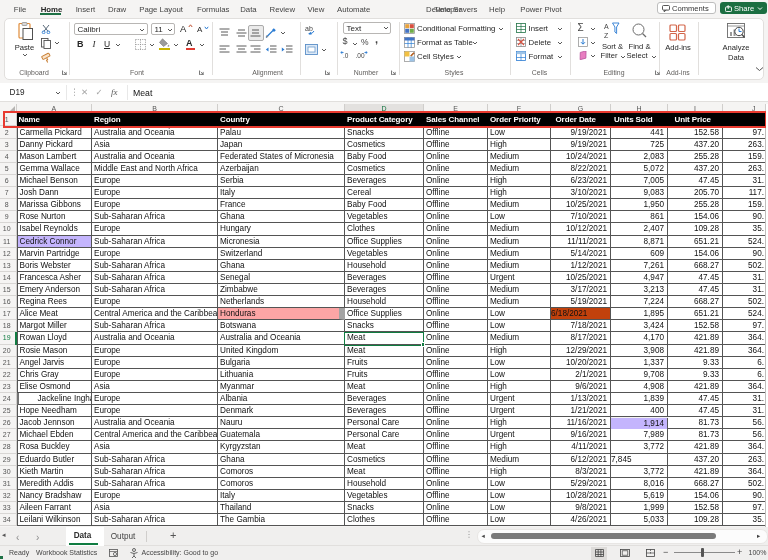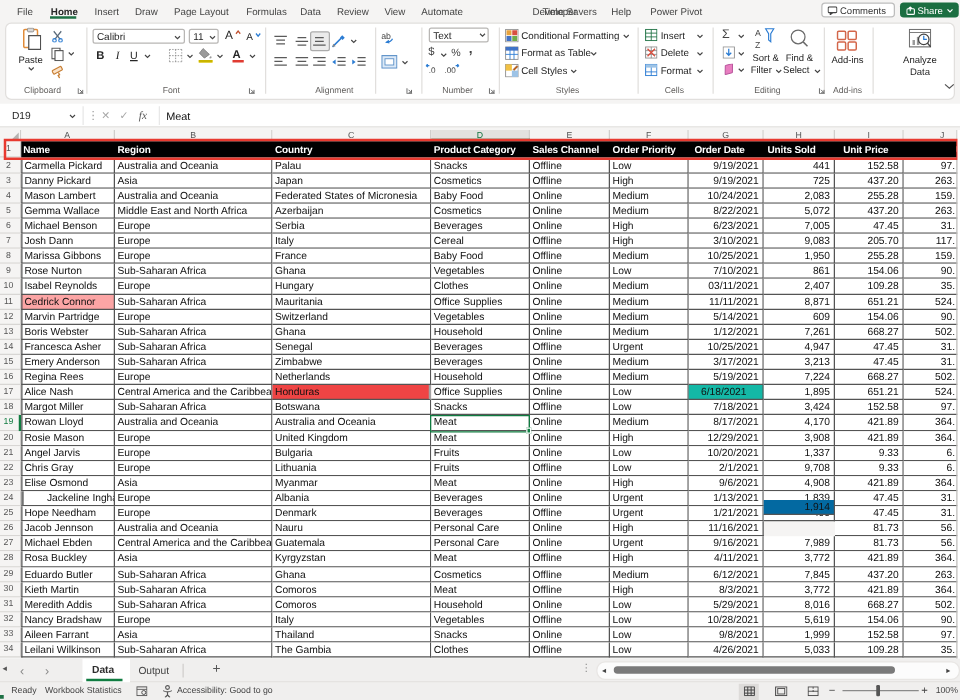--- a/index.html
+++ b/index.html
@@ -597,28 +597,28 @@
 <div class="cell" style="left:611px;top:211.305px;width:57px;height:12.115px;line-height:12.115px;background:#fff;border-bottom:1px solid #545454;border-right:1px solid #545454;padding-right:3px;text-align:right;">861</div>
 <div class="cell" style="left:668px;top:211.305px;width:55px;height:12.115px;line-height:12.115px;background:#fff;border-bottom:1px solid #545454;border-right:1px solid #545454;padding-right:3px;text-align:right;">154.06</div>
 <div class="cell" style="left:723px;top:211.305px;width:42.5px;height:12.115px;line-height:12.115px;background:#fff;border-bottom:1px solid #545454;padding-right:1.5px;text-align:right;">90.</div>
 <div class="ab" style="left:0px;top:223.42000000000002px;width:16.5px;height:12.115px;background:#f5f4f3;border-right:1px solid #d0cecc;border-bottom:1px solid #d8d6d4;font-size:7px;color:#555;text-align:center;line-height:12.115px;padding-right:2px">10</div>
 <div class="cell" style="left:16.5px;top:223.42000000000002px;width:75.5px;height:12.115px;line-height:12.115px;background:#fff;border-bottom:1px solid #545454;border-right:1px solid #545454;border-left:1px solid #545454;padding-left:2px;">Isabel Reynolds</div>
 <div class="cell" style="left:92px;top:223.42000000000002px;width:126px;height:12.115px;line-height:12.115px;background:#fff;border-bottom:1px solid #545454;border-right:1px solid #545454;padding-left:2px;">Europe</div>
 <div class="cell" style="left:218px;top:223.42000000000002px;width:127px;height:12.115px;line-height:12.115px;background:#fff;border-bottom:1px solid #545454;border-right:1px solid #545454;padding-left:2px;">Hungary</div>
 <div class="cell" style="left:345px;top:223.42000000000002px;width:79px;height:12.115px;line-height:12.115px;background:#fff;border-bottom:1px solid #545454;border-right:1px solid #545454;padding-left:2px;">Clothes</div>
 <div class="cell" style="left:424px;top:223.42000000000002px;width:64px;height:12.115px;line-height:12.115px;background:#fff;border-bottom:1px solid #545454;border-right:1px solid #545454;padding-left:2px;">Online</div>
 <div class="cell" style="left:488px;top:223.42000000000002px;width:63px;height:12.115px;line-height:12.115px;background:#fff;border-bottom:1px solid #545454;border-right:1px solid #545454;padding-left:2px;">Medium</div>
-<div class="cell" style="left:551px;top:223.42000000000002px;width:60px;height:12.115px;line-height:12.115px;background:#fff;border-bottom:1px solid #545454;border-right:1px solid #545454;padding-right:3px;text-align:right;">03/11/2021</div>
+<div class="cell" style="left:551px;top:223.42000000000002px;width:60px;height:12.115px;line-height:12.115px;background:#fff;border-bottom:1px solid #545454;border-right:1px solid #545454;padding-right:3px;text-align:right;">10/12/2021</div>
 <div class="cell" style="left:611px;top:223.42000000000002px;width:57px;height:12.115px;line-height:12.115px;background:#fff;border-bottom:1px solid #545454;border-right:1px solid #545454;padding-right:3px;text-align:right;">2,407</div>
 <div class="cell" style="left:668px;top:223.42000000000002px;width:55px;height:12.115px;line-height:12.115px;background:#fff;border-bottom:1px solid #545454;border-right:1px solid #545454;padding-right:3px;text-align:right;">109.28</div>
 <div class="cell" style="left:723px;top:223.42000000000002px;width:42.5px;height:12.115px;line-height:12.115px;background:#fff;border-bottom:1px solid #545454;padding-right:1.5px;text-align:right;">35.</div>
 <div class="ab" style="left:0px;top:235.535px;width:16.5px;height:12.115px;background:#f5f4f3;border-right:1px solid #d0cecc;border-bottom:1px solid #d8d6d4;font-size:7px;color:#555;text-align:center;line-height:12.115px;padding-right:2px">11</div>
-<div class="cell" style="left:16.5px;top:235.535px;width:75.5px;height:12.115px;line-height:12.115px;background:#fca5a5;border-bottom:1px solid #545454;border-right:1px solid #545454;border-left:1px solid #545454;padding-left:2px;">Cedrick Connor</div>
+<div class="cell" style="left:16.5px;top:235.535px;width:75.5px;height:12.115px;line-height:12.115px;background:#c4b5fd;border-bottom:1px solid #545454;border-right:1px solid #545454;border-left:1px solid #545454;padding-left:2px;">Cedrick Connor</div>
 <div class="cell" style="left:92px;top:235.535px;width:126px;height:12.115px;line-height:12.115px;background:#fff;border-bottom:1px solid #545454;border-right:1px solid #545454;padding-left:2px;">Sub-Saharan Africa</div>
-<div class="cell" style="left:218px;top:235.535px;width:127px;height:12.115px;line-height:12.115px;background:#fff;border-bottom:1px solid #545454;border-right:1px solid #545454;padding-left:2px;">Mauritania</div>
+<div class="cell" style="left:218px;top:235.535px;width:127px;height:12.115px;line-height:12.115px;background:#fff;border-bottom:1px solid #545454;border-right:1px solid #545454;padding-left:2px;">Micronesia</div>
 <div class="cell" style="left:345px;top:235.535px;width:79px;height:12.115px;line-height:12.115px;background:#fff;border-bottom:1px solid #545454;border-right:1px solid #545454;padding-left:2px;">Office Supplies</div>
 <div class="cell" style="left:424px;top:235.535px;width:64px;height:12.115px;line-height:12.115px;background:#fff;border-bottom:1px solid #545454;border-right:1px solid #545454;padding-left:2px;">Online</div>
 <div class="cell" style="left:488px;top:235.535px;width:63px;height:12.115px;line-height:12.115px;background:#fff;border-bottom:1px solid #545454;border-right:1px solid #545454;padding-left:2px;">Medium</div>
 <div class="cell" style="left:551px;top:235.535px;width:60px;height:12.115px;line-height:12.115px;background:#fff;border-bottom:1px solid #545454;border-right:1px solid #545454;padding-right:3px;text-align:right;">11/11/2021</div>
 <div class="cell" style="left:611px;top:235.535px;width:57px;height:12.115px;line-height:12.115px;background:#fff;border-bottom:1px solid #545454;border-right:1px solid #545454;padding-right:3px;text-align:right;">8,871</div>
 <div class="cell" style="left:668px;top:235.535px;width:55px;height:12.115px;line-height:12.115px;background:#fff;border-bottom:1px solid #545454;border-right:1px solid #545454;padding-right:3px;text-align:right;">651.21</div>
 <div class="cell" style="left:723px;top:235.535px;width:42.5px;height:12.115px;line-height:12.115px;background:#fff;border-bottom:1px solid #545454;padding-right:1.5px;text-align:right;">524.</div>
 <div class="ab" style="left:0px;top:247.65px;width:16.5px;height:12.115px;background:#f5f4f3;border-right:1px solid #d0cecc;border-bottom:1px solid #d8d6d4;font-size:7px;color:#555;text-align:center;line-height:12.115px;padding-right:2px">12</div>
 <div class="cell" style="left:16.5px;top:247.65px;width:75.5px;height:12.115px;line-height:12.115px;background:#fff;border-bottom:1px solid #545454;border-right:1px solid #545454;border-left:1px solid #545454;padding-left:2px;">Marvin Partridge</div>
 <div class="cell" style="left:92px;top:247.65px;width:126px;height:12.115px;line-height:12.115px;background:#fff;border-bottom:1px solid #545454;border-right:1px solid #545454;padding-left:2px;">Europe</div>
@@ -668,27 +668,27 @@
 <div class="cell" style="left:92px;top:296.11px;width:126px;height:12.115px;line-height:12.115px;background:#fff;border-bottom:1px solid #545454;border-right:1px solid #545454;padding-left:2px;">Europe</div>
 <div class="cell" style="left:218px;top:296.11px;width:127px;height:12.115px;line-height:12.115px;background:#fff;border-bottom:1px solid #545454;border-right:1px solid #545454;padding-left:2px;">Netherlands</div>
 <div class="cell" style="left:345px;top:296.11px;width:79px;height:12.115px;line-height:12.115px;background:#fff;border-bottom:1px solid #545454;border-right:1px solid #545454;padding-left:2px;">Household</div>
 <div class="cell" style="left:424px;top:296.11px;width:64px;height:12.115px;line-height:12.115px;background:#fff;border-bottom:1px solid #545454;border-right:1px solid #545454;padding-left:2px;">Offline</div>
 <div class="cell" style="left:488px;top:296.11px;width:63px;height:12.115px;line-height:12.115px;background:#fff;border-bottom:1px solid #545454;border-right:1px solid #545454;padding-left:2px;">Medium</div>
 <div class="cell" style="left:551px;top:296.11px;width:60px;height:12.115px;line-height:12.115px;background:#fff;border-bottom:1px solid #545454;border-right:1px solid #545454;padding-right:3px;text-align:right;">5/19/2021</div>
 <div class="cell" style="left:611px;top:296.11px;width:57px;height:12.115px;line-height:12.115px;background:#fff;border-bottom:1px solid #545454;border-right:1px solid #545454;padding-right:3px;text-align:right;">7,224</div>
 <div class="cell" style="left:668px;top:296.11px;width:55px;height:12.115px;line-height:12.115px;background:#fff;border-bottom:1px solid #545454;border-right:1px solid #545454;padding-right:3px;text-align:right;">668.27</div>
 <div class="cell" style="left:723px;top:296.11px;width:42.5px;height:12.115px;line-height:12.115px;background:#fff;border-bottom:1px solid #545454;padding-right:1.5px;text-align:right;">502.</div>
 <div class="ab" style="left:0px;top:308.225px;width:16.5px;height:12.115px;background:#f5f4f3;border-right:1px solid #d0cecc;border-bottom:1px solid #d8d6d4;font-size:7px;color:#555;text-align:center;line-height:12.115px;padding-right:2px">17</div>
-<div class="cell" style="left:16.5px;top:308.225px;width:75.5px;height:12.115px;line-height:12.115px;background:#fff;border-bottom:1px solid #545454;border-right:1px solid #545454;border-left:1px solid #545454;padding-left:2px;">Alice Nash</div>
+<div class="cell" style="left:16.5px;top:308.225px;width:75.5px;height:12.115px;line-height:12.115px;background:#fff;border-bottom:1px solid #545454;border-right:1px solid #545454;border-left:1px solid #545454;padding-left:2px;">Alice Meat</div>
 <div class="cell" style="left:92px;top:308.225px;width:126px;height:12.115px;line-height:12.115px;background:#fff;border-bottom:1px solid #545454;border-right:1px solid #545454;padding-left:2px;">Central America and the Caribbean</div>
-<div class="cell" style="left:218px;top:308.225px;width:127px;height:12.115px;line-height:12.115px;background:#ef4444;border-bottom:1px solid #545454;border-right:2px solid #a3a3a3;padding-left:2px;">Honduras</div>
+<div class="cell" style="left:218px;top:308.225px;width:127px;height:12.115px;line-height:12.115px;background:#fca5a5;border-bottom:1px solid #545454;border-right:6px solid #a3a3a3;padding-left:2px;">Honduras</div>
 <div class="cell" style="left:345px;top:308.225px;width:79px;height:12.115px;line-height:12.115px;background:#fff;border-bottom:1px solid #545454;border-right:1px solid #545454;padding-left:2px;">Office Supplies</div>
 <div class="cell" style="left:424px;top:308.225px;width:64px;height:12.115px;line-height:12.115px;background:#fff;border-bottom:1px solid #545454;border-right:1px solid #545454;padding-left:2px;">Online</div>
 <div class="cell" style="left:488px;top:308.225px;width:63px;height:12.115px;line-height:12.115px;background:#fff;border-bottom:1px solid #545454;border-right:1px solid #545454;padding-left:2px;">Low</div>
-<div class="cell" style="left:551px;top:308.225px;width:60px;height:12.115px;line-height:12.115px;background:#14b8a6;border-bottom:1px solid #545454;border-right:1px solid #545454;padding-right:3px;text-align:center;">6/18/2021</div>
+<div class="cell" style="left:551px;top:308.225px;width:60px;height:12.115px;line-height:12.115px;background:#c2410c;border-bottom:1px solid #545454;border-right:1px solid #545454;padding-right:3px;text-align:left;">6/18/2021</div>
 <div class="cell" style="left:611px;top:308.225px;width:57px;height:12.115px;line-height:12.115px;background:#fff;border-bottom:1px solid #545454;border-right:1px solid #545454;padding-right:3px;text-align:right;">1,895</div>
 <div class="cell" style="left:668px;top:308.225px;width:55px;height:12.115px;line-height:12.115px;background:#fff;border-bottom:1px solid #545454;border-right:1px solid #545454;padding-right:3px;text-align:right;">651.21</div>
 <div class="cell" style="left:723px;top:308.225px;width:42.5px;height:12.115px;line-height:12.115px;background:#fff;border-bottom:1px solid #545454;padding-right:1.5px;text-align:right;">524.</div>
 <div class="ab" style="left:0px;top:320.34000000000003px;width:16.5px;height:12.115px;background:#f5f4f3;border-right:1px solid #d0cecc;border-bottom:1px solid #d8d6d4;font-size:7px;color:#555;text-align:center;line-height:12.115px;padding-right:2px">18</div>
 <div class="cell" style="left:16.5px;top:320.34000000000003px;width:75.5px;height:12.115px;line-height:12.115px;background:#fff;border-bottom:1px solid #545454;border-right:1px solid #545454;border-left:1px solid #545454;padding-left:2px;">Margot Miller</div>
 <div class="cell" style="left:92px;top:320.34000000000003px;width:126px;height:12.115px;line-height:12.115px;background:#fff;border-bottom:1px solid #545454;border-right:1px solid #545454;padding-left:2px;">Sub-Saharan Africa</div>
 <div class="cell" style="left:218px;top:320.34000000000003px;width:127px;height:12.115px;line-height:12.115px;background:#fff;border-bottom:1px solid #545454;border-right:1px solid #545454;padding-left:2px;">Botswana</div>
 <div class="cell" style="left:345px;top:320.34000000000003px;width:79px;height:12.115px;line-height:12.115px;background:#fff;border-bottom:1px solid #545454;border-right:1px solid #545454;padding-left:2px;">Snacks</div>
 <div class="cell" style="left:424px;top:320.34000000000003px;width:64px;height:12.115px;line-height:12.115px;background:#fff;border-bottom:1px solid #545454;border-right:1px solid #545454;padding-left:2px;">Offline</div>
 <div class="cell" style="left:488px;top:320.34000000000003px;width:63px;height:12.115px;line-height:12.115px;background:#fff;border-bottom:1px solid #545454;border-right:1px solid #545454;padding-left:2px;">Low</div>
@@ -775,21 +775,21 @@
 <div class="cell" style="left:668px;top:405.145px;width:55px;height:12.115px;line-height:12.115px;background:#fff;border-bottom:1px solid #545454;border-right:1px solid #545454;padding-right:3px;text-align:right;">47.45</div>
 <div class="cell" style="left:723px;top:405.145px;width:42.5px;height:12.115px;line-height:12.115px;background:#fff;border-bottom:1px solid #545454;padding-right:1.5px;text-align:right;">31.</div>
 <div class="ab" style="left:0px;top:417.26px;width:16.5px;height:12.115px;background:#f5f4f3;border-right:1px solid #d0cecc;border-bottom:1px solid #d8d6d4;font-size:7px;color:#555;text-align:center;line-height:12.115px;padding-right:2px">26</div>
 <div class="cell" style="left:16.5px;top:417.26px;width:75.5px;height:12.115px;line-height:12.115px;background:#fff;border-bottom:1px solid #545454;border-right:1px solid #545454;border-left:1px solid #545454;padding-left:2px;">Jacob Jennson</div>
 <div class="cell" style="left:92px;top:417.26px;width:126px;height:12.115px;line-height:12.115px;background:#fff;border-bottom:1px solid #545454;border-right:1px solid #545454;padding-left:2px;">Australia and Oceania</div>
 <div class="cell" style="left:218px;top:417.26px;width:127px;height:12.115px;line-height:12.115px;background:#fff;border-bottom:1px solid #545454;border-right:1px solid #545454;padding-left:2px;">Nauru</div>
 <div class="cell" style="left:345px;top:417.26px;width:79px;height:12.115px;line-height:12.115px;background:#fff;border-bottom:1px solid #545454;border-right:1px solid #545454;padding-left:2px;">Personal Care</div>
 <div class="cell" style="left:424px;top:417.26px;width:64px;height:12.115px;line-height:12.115px;background:#fff;border-bottom:1px solid #545454;border-right:1px solid #545454;padding-left:2px;">Online</div>
 <div class="cell" style="left:488px;top:417.26px;width:63px;height:12.115px;line-height:12.115px;background:#fff;border-bottom:1px solid #545454;border-right:1px solid #545454;padding-left:2px;">High</div>
 <div class="cell" style="left:551px;top:417.26px;width:60px;height:12.115px;line-height:12.115px;background:#fff;border-bottom:1px solid #545454;border-right:1px solid #545454;padding-right:3px;text-align:right;">11/16/2021</div>
-<div class="cell" style="left:611px;top:400px;width:57px;height:12.115px;line-height:12.115px;background:#0369a1;border-bottom:1px solid #545454;border-right:1px solid #545454;padding-right:3px;text-align:right;">1,914</div>
+<div class="cell" style="left:611px;top:418px;width:57px;height:12.115px;line-height:12.115px;background:#c4b5fd;border-bottom:1px solid #545454;border-right:1px solid #545454;padding-right:3px;text-align:right;">1,914</div>
 <div class="cell" style="left:668px;top:417.26px;width:55px;height:12.115px;line-height:12.115px;background:#fff;border-bottom:1px solid #545454;border-right:1px solid #545454;padding-right:3px;text-align:right;">81.73</div>
 <div class="cell" style="left:723px;top:417.26px;width:42.5px;height:12.115px;line-height:12.115px;background:#fff;border-bottom:1px solid #545454;padding-right:1.5px;text-align:right;">56.</div>
 <div class="ab" style="left:0px;top:429.375px;width:16.5px;height:12.115px;background:#f5f4f3;border-right:1px solid #d0cecc;border-bottom:1px solid #d8d6d4;font-size:7px;color:#555;text-align:center;line-height:12.115px;padding-right:2px">27</div>
 <div class="cell" style="left:16.5px;top:429.375px;width:75.5px;height:12.115px;line-height:12.115px;background:#fff;border-bottom:1px solid #545454;border-right:1px solid #545454;border-left:1px solid #545454;padding-left:2px;">Michael Ebden</div>
 <div class="cell" style="left:92px;top:429.375px;width:126px;height:12.115px;line-height:12.115px;background:#fff;border-bottom:1px solid #545454;border-right:1px solid #545454;padding-left:2px;">Central America and the Caribbean</div>
 <div class="cell" style="left:218px;top:429.375px;width:127px;height:12.115px;line-height:12.115px;background:#fff;border-bottom:1px solid #545454;border-right:1px solid #545454;padding-left:2px;">Guatemala</div>
 <div class="cell" style="left:345px;top:429.375px;width:79px;height:12.115px;line-height:12.115px;background:#fff;border-bottom:1px solid #545454;border-right:1px solid #545454;padding-left:2px;">Personal Care</div>
 <div class="cell" style="left:424px;top:429.375px;width:64px;height:12.115px;line-height:12.115px;background:#fff;border-bottom:1px solid #545454;border-right:1px solid #545454;padding-left:2px;">Online</div>
 <div class="cell" style="left:488px;top:429.375px;width:63px;height:12.115px;line-height:12.115px;background:#fff;border-bottom:1px solid #545454;border-right:1px solid #545454;padding-left:2px;">Urgent</div>
 <div class="cell" style="left:551px;top:429.375px;width:60px;height:12.115px;line-height:12.115px;background:#fff;border-bottom:1px solid #545454;border-right:1px solid #545454;padding-right:3px;text-align:right;">9/16/2021</div>
@@ -808,21 +808,21 @@
 <div class="cell" style="left:668px;top:441.49px;width:55px;height:12.115px;line-height:12.115px;background:#fff;border-bottom:1px solid #545454;border-right:1px solid #545454;padding-right:3px;text-align:right;">421.89</div>
 <div class="cell" style="left:723px;top:441.49px;width:42.5px;height:12.115px;line-height:12.115px;background:#fff;border-bottom:1px solid #545454;padding-right:1.5px;text-align:right;">364.</div>
 <div class="ab" style="left:0px;top:453.605px;width:16.5px;height:12.115px;background:#f5f4f3;border-right:1px solid #d0cecc;border-bottom:1px solid #d8d6d4;font-size:7px;color:#555;text-align:center;line-height:12.115px;padding-right:2px">29</div>
 <div class="cell" style="left:16.5px;top:453.605px;width:75.5px;height:12.115px;line-height:12.115px;background:#fff;border-bottom:1px solid #545454;border-right:1px solid #545454;border-left:1px solid #545454;padding-left:2px;">Eduardo Butler</div>
 <div class="cell" style="left:92px;top:453.605px;width:126px;height:12.115px;line-height:12.115px;background:#fff;border-bottom:1px solid #545454;border-right:1px solid #545454;padding-left:2px;">Sub-Saharan Africa</div>
 <div class="cell" style="left:218px;top:453.605px;width:127px;height:12.115px;line-height:12.115px;background:#fff;border-bottom:1px solid #545454;border-right:1px solid #545454;padding-left:2px;">Ghana</div>
 <div class="cell" style="left:345px;top:453.605px;width:79px;height:12.115px;line-height:12.115px;background:#fff;border-bottom:1px solid #545454;border-right:1px solid #545454;padding-left:2px;">Cosmetics</div>
 <div class="cell" style="left:424px;top:453.605px;width:64px;height:12.115px;line-height:12.115px;background:#fff;border-bottom:1px solid #545454;border-right:1px solid #545454;padding-left:2px;">Offline</div>
 <div class="cell" style="left:488px;top:453.605px;width:63px;height:12.115px;line-height:12.115px;background:#fff;border-bottom:1px solid #545454;border-right:1px solid #545454;padding-left:2px;">Medium</div>
 <div class="cell" style="left:551px;top:453.605px;width:60px;height:12.115px;line-height:12.115px;background:#fff;border-bottom:1px solid #545454;border-right:1px solid #545454;padding-right:3px;text-align:right;">6/12/2021</div>
-<div class="cell" style="left:611px;top:453.605px;width:57px;height:12.115px;line-height:12.115px;background:#fff;border-bottom:1px solid #545454;border-right:1px solid #545454;padding-right:3px;text-align:right;">7,845</div>
+<div class="cell" style="left:611px;top:453.605px;width:57px;height:12.115px;line-height:12.115px;background:#fff;border-bottom:1px solid #545454;border-right:1px solid #545454;padding-right:3px;">7,845</div>
 <div class="cell" style="left:668px;top:453.605px;width:55px;height:12.115px;line-height:12.115px;background:#fff;border-bottom:1px solid #545454;border-right:1px solid #545454;padding-right:3px;text-align:right;">437.20</div>
 <div class="cell" style="left:723px;top:453.605px;width:42.5px;height:12.115px;line-height:12.115px;background:#fff;border-bottom:1px solid #545454;padding-right:1.5px;text-align:right;">263.</div>
 <div class="ab" style="left:0px;top:465.72px;width:16.5px;height:12.115px;background:#f5f4f3;border-right:1px solid #d0cecc;border-bottom:1px solid #d8d6d4;font-size:7px;color:#555;text-align:center;line-height:12.115px;padding-right:2px">30</div>
 <div class="cell" style="left:16.5px;top:465.72px;width:75.5px;height:12.115px;line-height:12.115px;background:#fff;border-bottom:1px solid #545454;border-right:1px solid #545454;border-left:1px solid #545454;padding-left:2px;">Kieth Martin</div>
 <div class="cell" style="left:92px;top:465.72px;width:126px;height:12.115px;line-height:12.115px;background:#fff;border-bottom:1px solid #545454;border-right:1px solid #545454;padding-left:2px;">Sub-Saharan Africa</div>
 <div class="cell" style="left:218px;top:465.72px;width:127px;height:12.115px;line-height:12.115px;background:#fff;border-bottom:1px solid #545454;border-right:1px solid #545454;padding-left:2px;">Comoros</div>
 <div class="cell" style="left:345px;top:465.72px;width:79px;height:12.115px;line-height:12.115px;background:#fff;border-bottom:1px solid #545454;border-right:1px solid #545454;padding-left:2px;">Meat</div>
 <div class="cell" style="left:424px;top:465.72px;width:64px;height:12.115px;line-height:12.115px;background:#fff;border-bottom:1px solid #545454;border-right:1px solid #545454;padding-left:2px;">Offline</div>
 <div class="cell" style="left:488px;top:465.72px;width:63px;height:12.115px;line-height:12.115px;background:#fff;border-bottom:1px solid #545454;border-right:1px solid #545454;padding-left:2px;">High</div>
 <div class="cell" style="left:551px;top:465.72px;width:60px;height:12.115px;line-height:12.115px;background:#fff;border-bottom:1px solid #545454;border-right:1px solid #545454;padding-right:3px;text-align:right;">8/3/2021</div>

